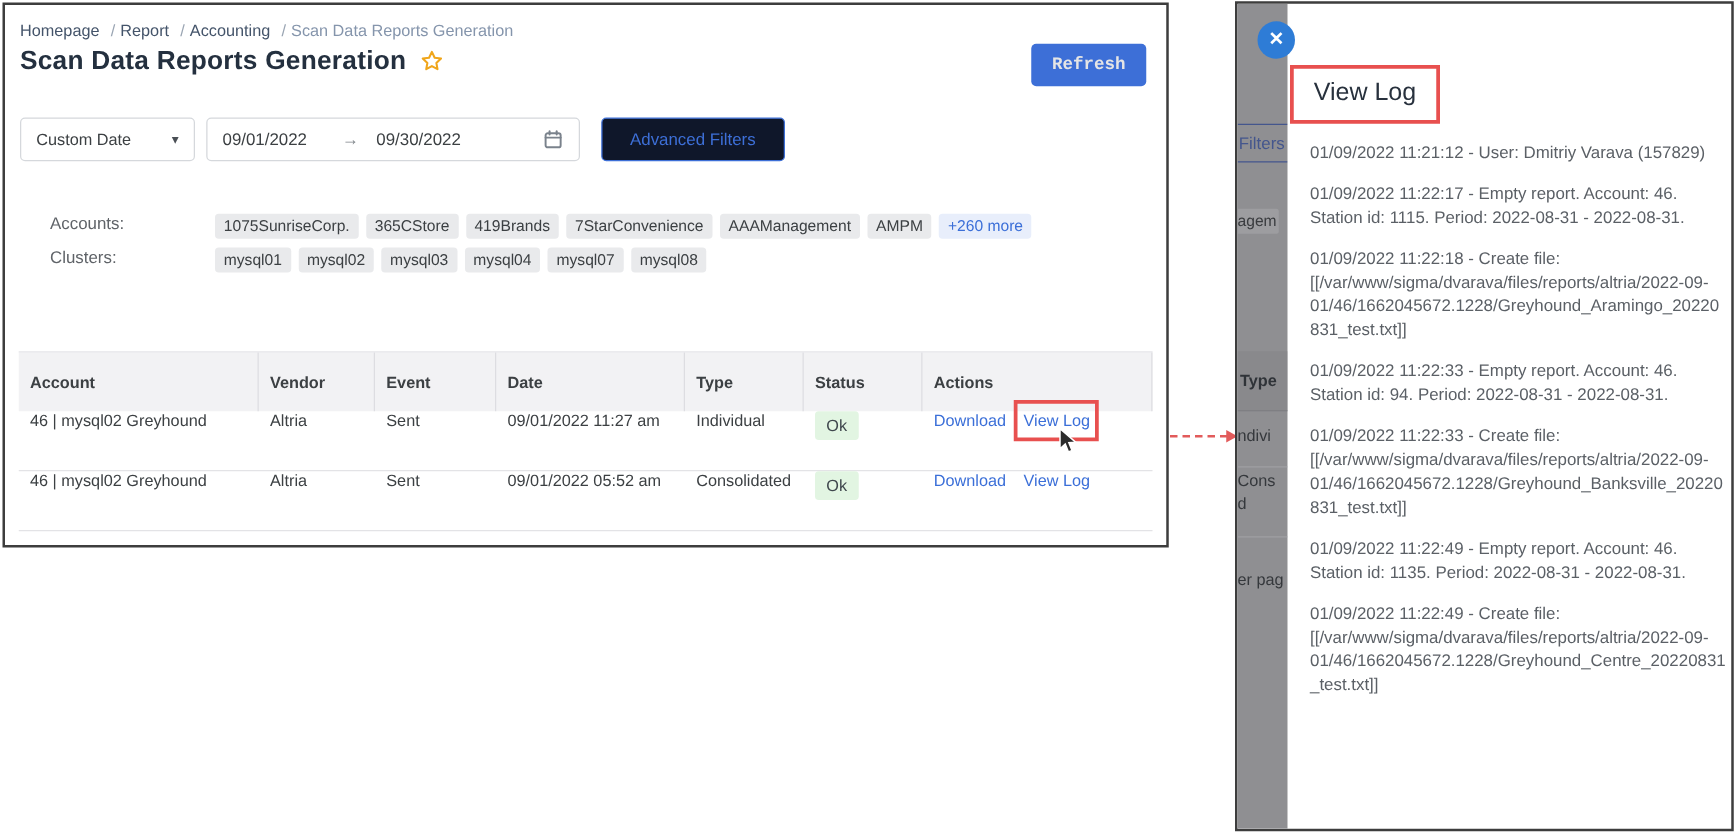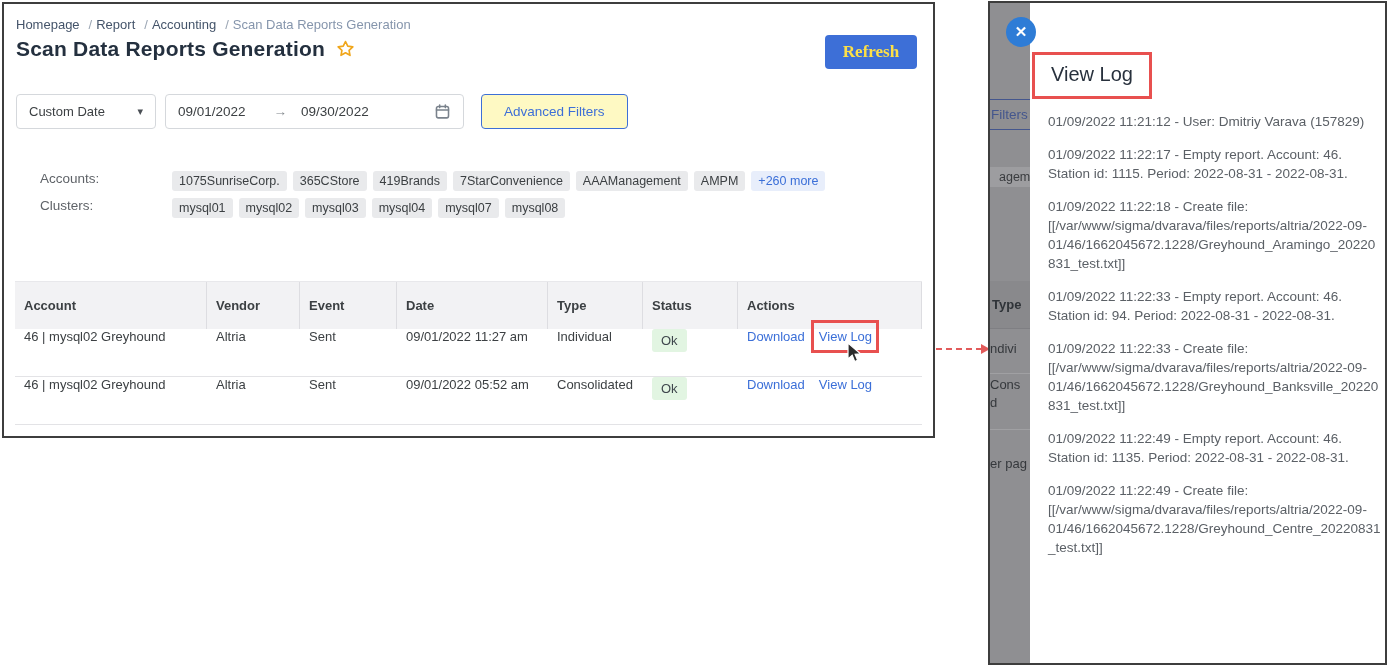--- a/index.html
+++ b/index.html
@@ -11,34 +11,34 @@
   .left-panel { position:absolute; left:2px; top:2px; width:933px; height:436px;
                 border:2px solid #3D3D3D; background:#fff; }
   .breadcrumb { position:absolute; left:12px; top:13px; font-size:13px; color:#44546A; }
   .breadcrumb span { margin-right:4px; }
   .bc-link { color:#44546A; cursor:pointer; }
   .bc-sep { color:#9AA5B3; margin:0 5px; }
   .bc-current { color:#8595AC; }
   .title-row { position:absolute; left:12px; top:33px; display:flex; align-items:center; gap:10px; }
   .page-title { font-size:21px; font-weight:bold; color:#24303F; letter-spacing:.2px; }
   .refresh-btn { position:absolute; left:821px; top:31px; width:92px; height:34px;
-                 background:#3D6FD7; color:#fde047; border:none; border-radius:4px;
-                 font-size:17px; font-weight:bold; font-family:Liberation Serif, serif; cursor:pointer; }
+                 background:#3D6FD7; color:#e5e5e5; border:none; border-radius:4px;
+                 font-size:14px; font-weight:bold; font-family:Liberation Mono, monospace; cursor:pointer; }
 
   .filters-row { position:absolute; left:12px; top:90px; display:flex; align-items:center; }
   .select-box { width:140px; height:35px; border:1px solid #D5D8DC; border-radius:4px;
                 display:flex; align-items:center; justify-content:space-between;
                 padding:0 12px; font-size:13px; color:#3C4043; cursor:pointer; }
   .caret { font-size:11px; color:#4A4F55; }
   .date-range { width:299px; height:35px; border:1px solid #D5D8DC; border-radius:4px;
                 display:flex; align-items:center; margin-left:9px; padding:0 12px;
                 font-size:13.5px; color:#3C4043; }
   .date-range .arrow { color:#80868B; margin:0 14px 0 28px; }
   .date-range .cal { margin-left:auto; }
-  .adv-btn { margin-left:17px; height:35px; padding:0 22px; background:#fef9c3;
+  .adv-btn { margin-left:17px; height:35px; padding:0 22px; background:#0f172a;
              border:1px solid #3D6FD7; border-radius:4px; color:#3D6FD7;
              font-size:13.5px; font-family:inherit; cursor:pointer; }
 
   .fb-row { position:absolute; left:12px; right:12px; display:flex; align-items:flex-start; }
   .fb-icon { position:absolute; left:1px; top:0; }
   .fb-label { margin-left:24px; width:132px; font-size:13.5px; flex:0 0 132px; }
   .bold { font-weight:bold; color:#3C4043; }
   .muted { color:#5F6368; }
   .tags { display:flex; flex-wrap:wrap; gap:6px; }
   .tag { background:#E9EAEC; color:#3C4043; font-size:12.5px; padding:3px 7px;
@@ -73,21 +73,21 @@
   
   .right-panel { position:absolute; left:988px; top:1px; width:399px; height:664px;
                  border:2px solid #3D3D3D; background:#fff; overflow:hidden; }
   .dim-strip { position:absolute; left:0; top:0; width:40px; height:660px;
                background:#8F8F92; overflow:hidden; }
   .frag { position:absolute; left:0; width:40px; color:#35383C; font-size:13px; white-space:nowrap; }
   .frag-filters { top:96px; height:31px; line-height:29px; color:#44568D;
                   border-top:1px solid #44568D; border-bottom:1px solid #44568D;
                   padding-left:1px; font-size:13.5px; }
   .frag-tag { top:164px; left:0; width:auto; background:#9D9DA0; color:#3A3C3F;
-              padding:3px 11px; border-radius:2px; font-size:12.5px; margin-left:-2px; }
+              padding:3px 2px; border-radius:2px; font-size:12.5px; margin-left:-2px; }
   .frag-band { top:278px; height:48px; background:#89898C; border-bottom:1px solid #7F7F83;
                line-height:48px; font-weight:bold; color:#2F3338; padding-left:2px; }
   .frag-ndivi { top:338px; }
   .frag-cons { top:374px; }
   .frag-d { top:392px; }
   .frag-erpag { top:453px; }
   .strip-line { position:absolute; left:0; width:40px; height:1px; background:#A0A0A3; }
 
   .close-btn { position:absolute; left:16px; top:14px; width:30px; height:30px;
                border-radius:50%; background:#2E7CD6; color:#fff; border:none;

